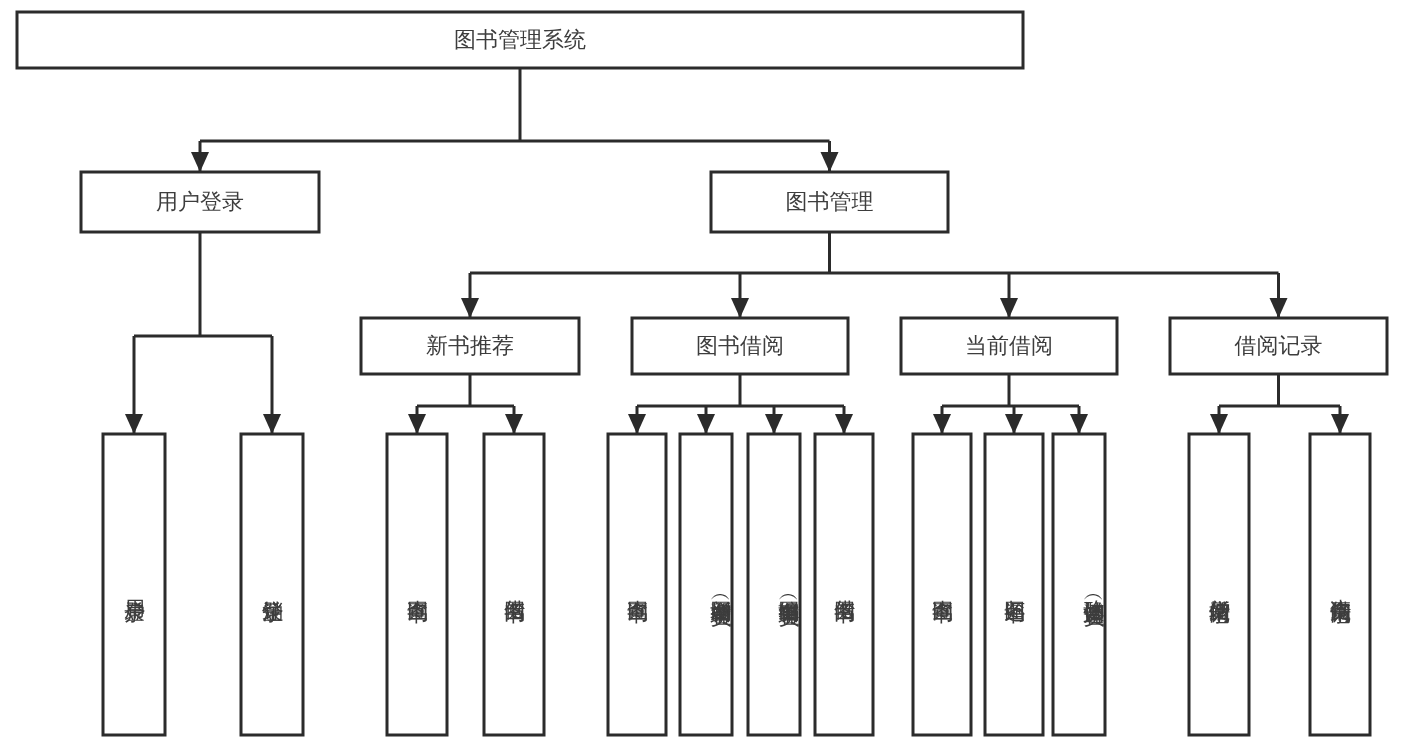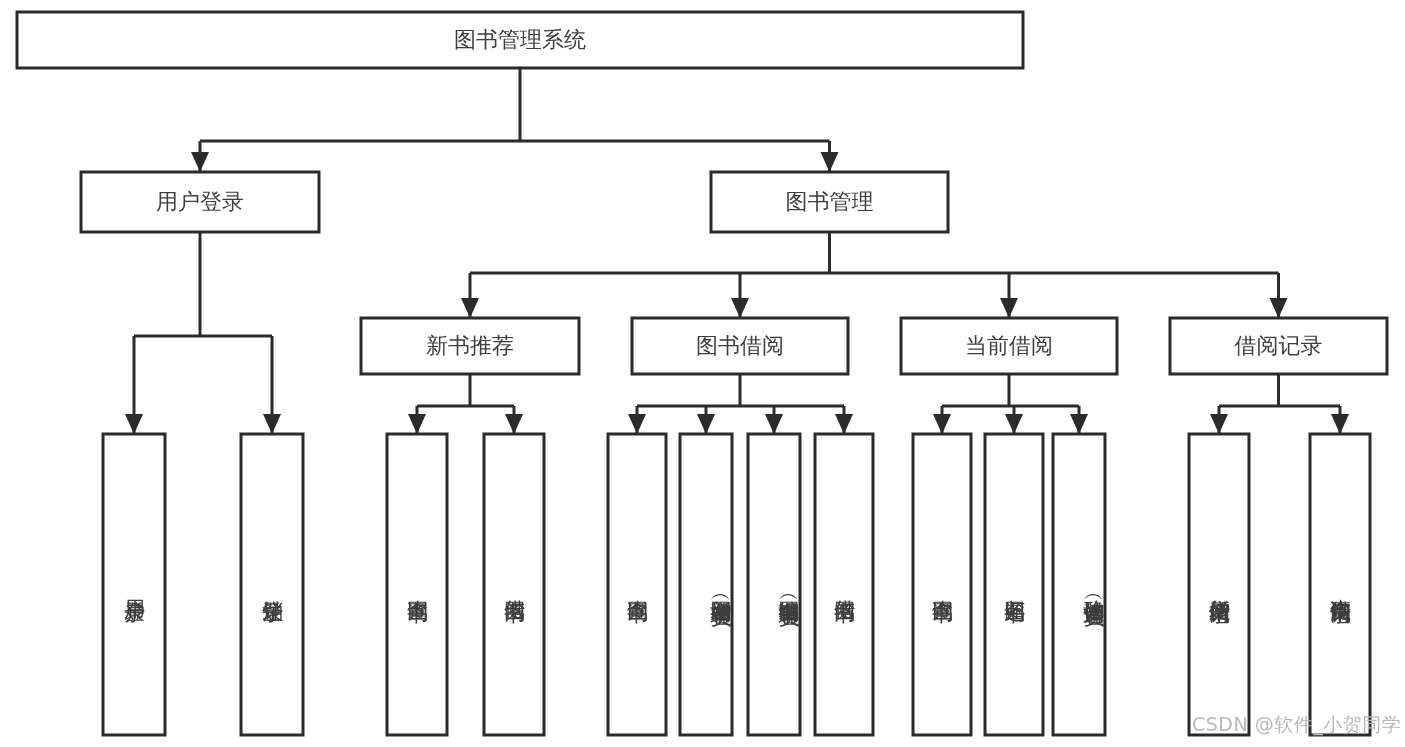--- a/index.html
+++ b/index.html
@@ -196,14 +196,13 @@
       </div>
       <div class="leaf-label" style="left: 1053px; width: 52px; text-align: center; top: 444px; height: 287px;"><span>确认归还（管理员）</span></div>
       <div class="leaf-label mid" style="left: 1189px; width: 60px; text-align: center; top: 434px; height: 301px; display: flex; align-items: center; justify-content: center;">
         <span>新增借阅记录</span>
       </div>
       <div class="leaf-label mid" style="left: 1310px; width: 60px; text-align: center; top: 434px; height: 301px; display: flex; align-items: center; justify-content: center;">
         <span>查询借阅记录</span>
       </div>
     </div>
 
-  <div class="watermark" style="left:1192px; top:712px;">CSDN @软件_小贺同学</div>
 </div>
 
 </body></html>

